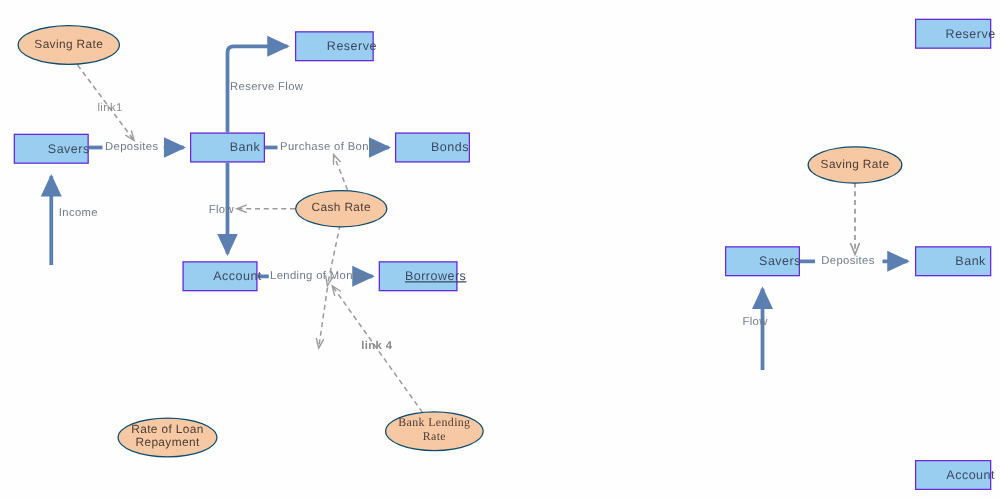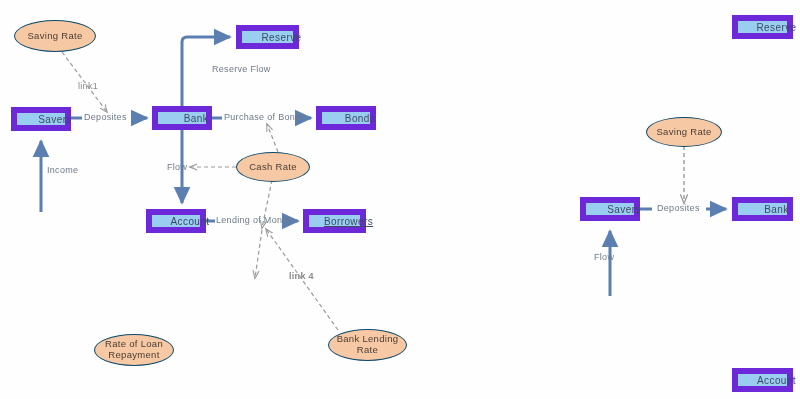--- a/index.html
+++ b/index.html
@@ -22,21 +22,21 @@
     position: absolute;
     left: 0;
     top: 0;
     width: 800px;
     height: 399px;
   }
   .node-box {
     position: absolute;
     box-sizing: border-box;
     background: #9ACEF0;
-    border: 6px solid #6d28d9;
+    border: 1px solid #6d28d9;
     display: flex;
     align-items: center;
     justify-content: center;
     color: #3C4A63;
     font-size: 10px;
     letter-spacing: 0.4px;
     text-align: center;
     line-height: 1.1;
     padding-left: 28px;
   }
@@ -157,27 +157,27 @@
   <div class="node-box" style="left:316px; top:106px; width:60px; height:24px;">Bonds</div>
 
   <div class="node-ellipse" style="left:236px; top:152px; width:74px; height:30px;">Cash Rate</div>
 
   <div class="node-box" style="left:146px; top:209px; width:60px; height:24px;">Account</div>
 
   <div class="node-box" style="left:303px; top:209px; width:63px; height:24px;text-decoration:underline;">Borrowers</div>
 
   <div class="node-ellipse" style="left:94px; top:334px; width:80px; height:32px;">Rate of Loan Repayment</div>
 
-  <div class="node-ellipse" style="left:328px; top:329px; width:79px; height:32px;">Bank Lending Rate</div>
+  <div class="node-ellipse" style="left:308px; top:329px; width:79px; height:32px;font-family:Liberation Serif, serif;">Bank Lending Rate</div>
 
   <div class="edge-label" style="left:22px; top:166px;padding-left:25px;">Income</div>
 
   <div class="edge-label" style="left:84px; top:113px;">Deposites</div>
 
-  <div class="edge-label" style="left:184px; top:65px;padding-left:28px;">Reserve Flow</div>
+  <div class="edge-label" style="left:184px; top:65px;">Reserve Flow</div>
 
   <div class="edge-label" style="left:224px; top:113px;">Purchase of Bonds</div>
 
   <div class="edge-label" style="left:167px; top:163px;">Flow</div>
 
   <div class="edge-label" style="left:216px; top:216px;">Lending of Money</div>
 
   <div class="edge-label dim" style="left:78px; top:82px;">link1</div>
 
   <div class="edge-label dim" style="left:289px; top:272px;font-weight:bold;">link 4</div>

